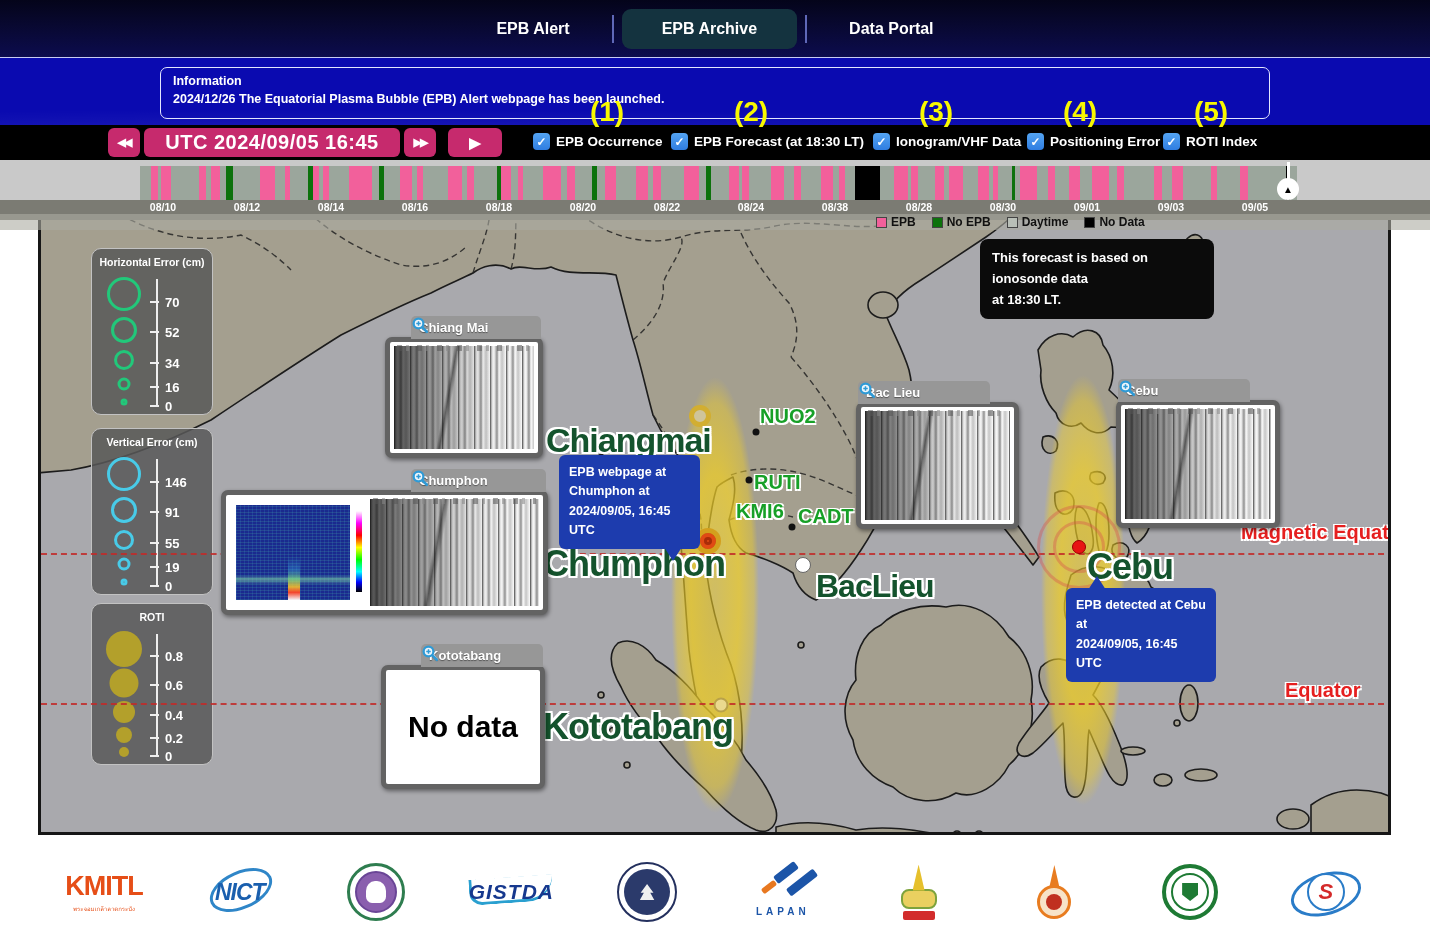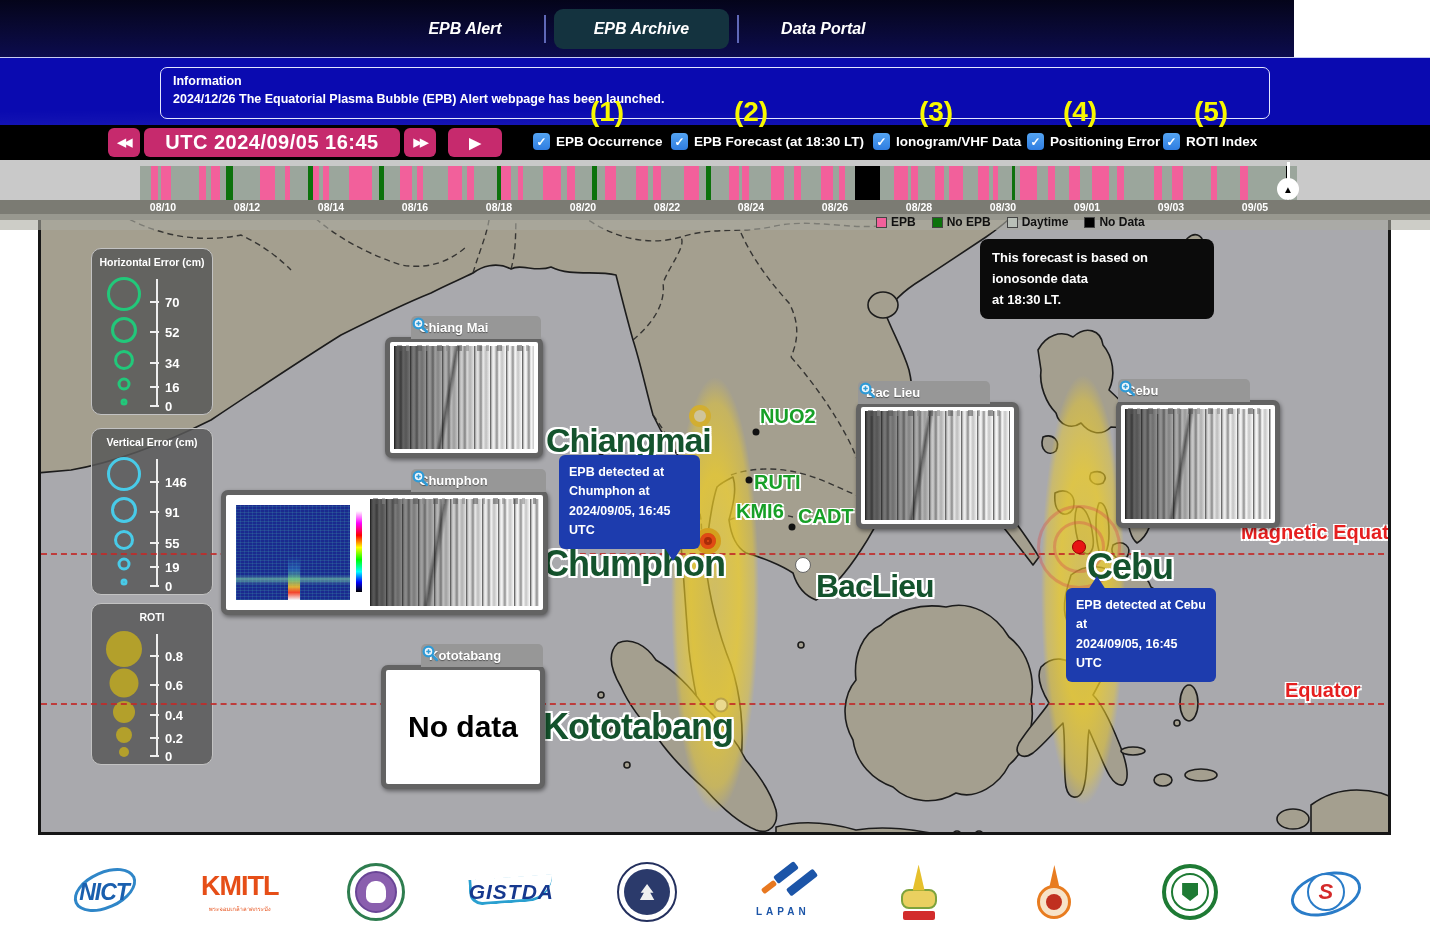--- a/index.html
+++ b/index.html
@@ -1,23 +1,23 @@
 <!DOCTYPE html>
 <html><head>
 <meta charset="utf-8">
 <style>
   * { margin:0; padding:0; box-sizing:border-box; }
   html,body { width:1430px; height:949px; overflow:hidden; background:#fff;
     font-family:"Liberation Sans", sans-serif; }
   #stage { position:relative; width:1430px; height:949px; background:#fff; }
 
   
-  #nav { position:absolute; left:0; top:0; width:1294px; height:57px;
+  #nav { position:absolute; left:0; top:0; width:1430px; height:57px;
     background:linear-gradient(180deg,#04041a 0%,#090936 55%,#0c0c4e 100%);
-    display:flex; align-items:center; justify-content:center; gap:8px;font-style:italic; }
+    display:flex; align-items:center; justify-content:center; gap:8px; }
   .tab { color:#fff; font-weight:700; font-size:16px; padding:10px 34px; cursor:pointer; }
   .tab.active { background:#14333f; border-radius:9px; padding:11px 40px; }
   .tab-sep { width:2px; height:28px; background:#5f68b8; }
 
   
   #blueband { position:absolute; left:0; top:57px; width:1430px; height:68px;
     background:
       radial-gradient(120% 90% at 25% 130%, rgba(255,255,255,.10), transparent 60%),
       radial-gradient(130% 80% at 75% -50%, rgba(255,255,255,.08), transparent 60%),
       #0a0ab0;
@@ -424,21 +424,21 @@
           </div>
           <div class="popup-body nodata-body" style="width: 164px; height: 124px;">
             <div class="nodata-tx">No data</div>
           </div>
         </div>
         <div class="tip-black" style="left: 939px; top: 64px; width: 234px;">
           <div>This forecast is based on ionosonde data</div>
           <div>at 18:30 LT.</div>
         </div>
         <div class="tip-blue" style="left: 518px; top: 280px; width: 141px;">
-          <div>EPB detected at</div>
+          <div>EPB webpage at</div>
           <div>Chumphon at</div>
           <div>2024/09/05, 16:45 UTC</div>
           <div class="tail-br"></div>
         </div>
         <div class="tip-blue" style="left: 1025px; top: 413px; width: 150px;">
           <div>EPB detected at Cebu at</div>
           <div>2024/09/05, 16:45 UTC</div>
           <div class="tail-tl"></div>
         </div>
       </div>
@@ -610,21 +610,21 @@
   </div>
   <div id="tl-row2">
       <span class="tl-date" style="left: 163px;">08/10</span>
       <span class="tl-date" style="left: 247px;">08/12</span>
       <span class="tl-date" style="left: 331px;">08/14</span>
       <span class="tl-date" style="left: 415px;">08/16</span>
       <span class="tl-date" style="left: 499px;">08/18</span>
       <span class="tl-date" style="left: 583px;">08/20</span>
       <span class="tl-date" style="left: 667px;">08/22</span>
       <span class="tl-date" style="left: 751px;">08/24</span>
-      <span class="tl-date" style="left: 835px;">08/26</span>
+      <span class="tl-date" style="left: 835px;">08/38</span>
       <span class="tl-date" style="left: 919px;">08/28</span>
       <span class="tl-date" style="left: 1003px;">08/30</span>
       <span class="tl-date" style="left: 1087px;">09/01</span>
       <span class="tl-date" style="left: 1171px;">09/03</span>
       <span class="tl-date" style="left: 1255px;">09/05</span>
     </div>
   <div id="tl-row3">
     <div id="tl-legend">
         <div class="lg-item">
           <span class="lg-sw" style="background: rgb(242, 96, 155);"></span>
@@ -644,26 +644,26 @@
         </div>
       </div>
   </div>
   <div id="tl-marker">
     <div class="mline"></div>
     <div class="mknob">▲</div>
   </div>
 
   <div id="footer">
       <div class="logo">
+        <span style="font-weight: 800; font-size: 27px; color: rgb(230, 78, 23); letter-spacing: -1px;">KMITL</span>
+        <span style="font-size: 6px; color: rgb(230, 78, 23); margin-top: 2px; max-width: 100px; overflow: hidden; white-space: nowrap;">พระจอมเกล้าลาดกระบัง</span>
+      </div>
+      <div class="logo">
         <div style="position: absolute; left: 24px; top: 18px; width: 66px; height: 38px; border: 3.5px solid rgb(47, 134, 200); border-radius: 50%; transform: rotate(-24deg);"></div>
         <span style="position: relative; font-style: italic; font-weight: 800; font-size: 23px; color: rgb(26, 95, 174); letter-spacing: -1px;">NICT</span>
-      </div>
-      <div class="logo">
-        <span style="font-weight: 800; font-size: 27px; color: rgb(230, 78, 23); letter-spacing: -1px;">KMITL</span>
-        <span style="font-size: 6px; color: rgb(230, 78, 23); margin-top: 2px; max-width: 100px; overflow: hidden; white-space: nowrap;">พระจอมเกล้าลาดกระบัง</span>
       </div>
       <div class="logo">
         <div class="circ" style="width: 58px; height: 58px; border: 3px solid rgb(46, 125, 79); background: rgb(255, 255, 255);">
           <div class="circ" style="width: 42px; height: 42px; background: rgb(138, 95, 174); border: 2px solid rgb(106, 69, 150);">
             <div style="width: 20px; height: 22px; background: rgb(255, 255, 255); border-radius: 45% 45% 30% 30%;"></div>
           </div>
         </div>
       </div>
       <div class="logo">
         <div style="position: absolute; left: 14px; top: 24px; width: 84px; height: 26px; border-bottom: 3px solid rgb(42, 160, 208); border-left: 3px solid rgb(42, 160, 208); border-image: initial; border-top: none; border-right: none; border-radius: 0px 0px 40px 20px; transform: rotate(-4deg);"></div>

